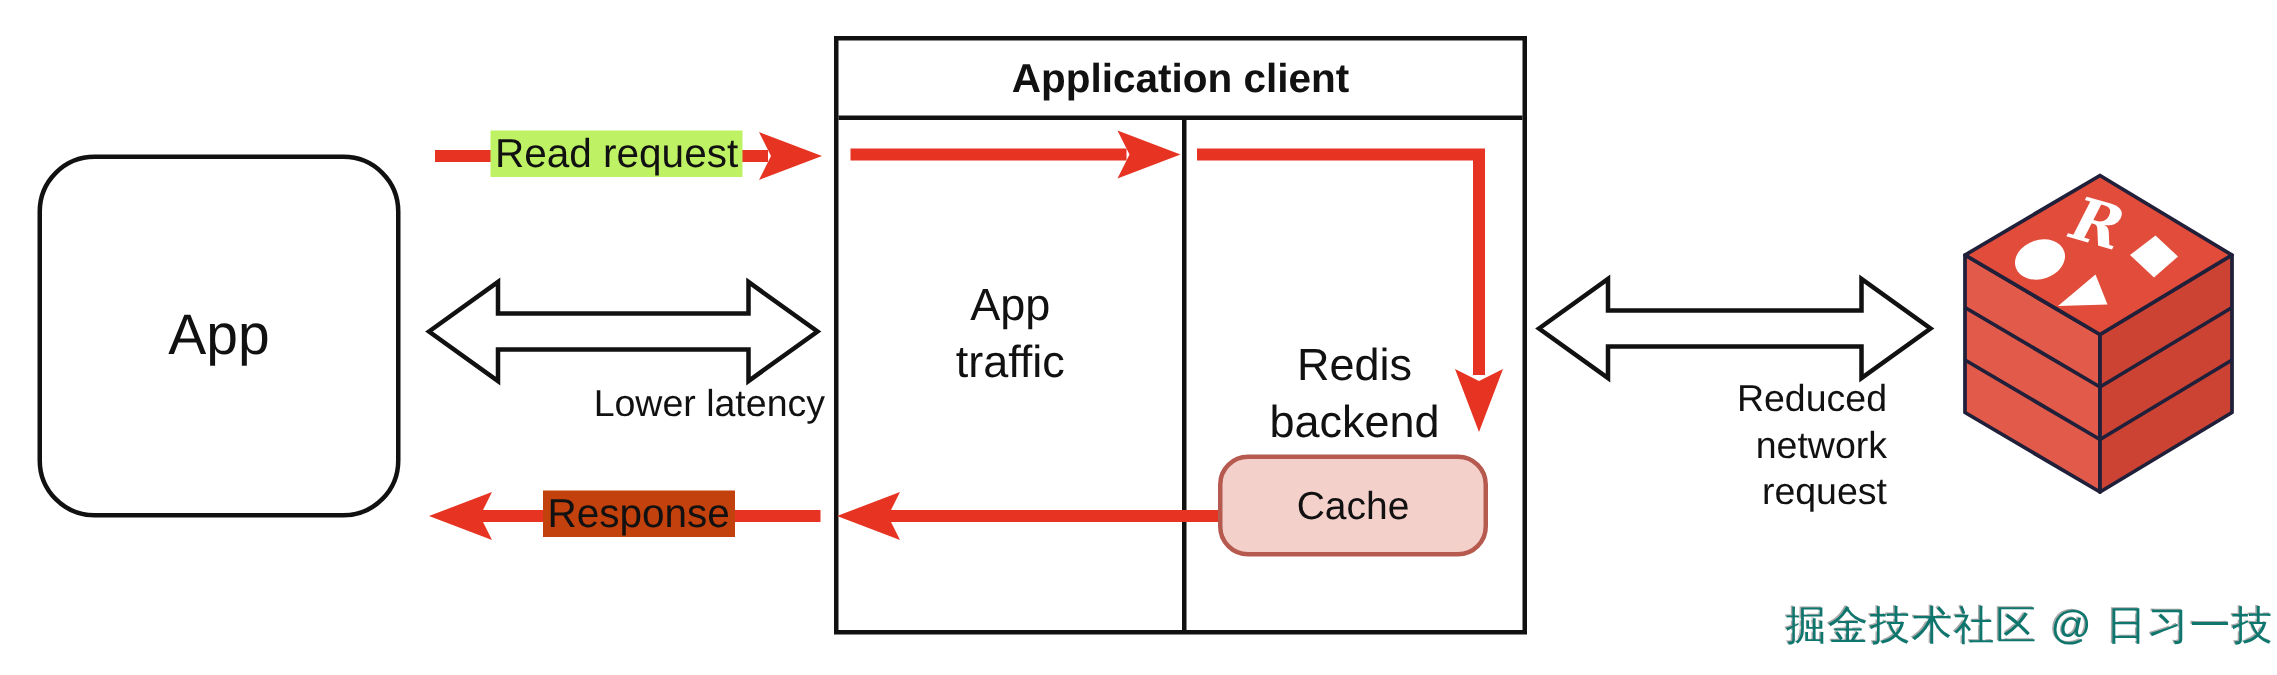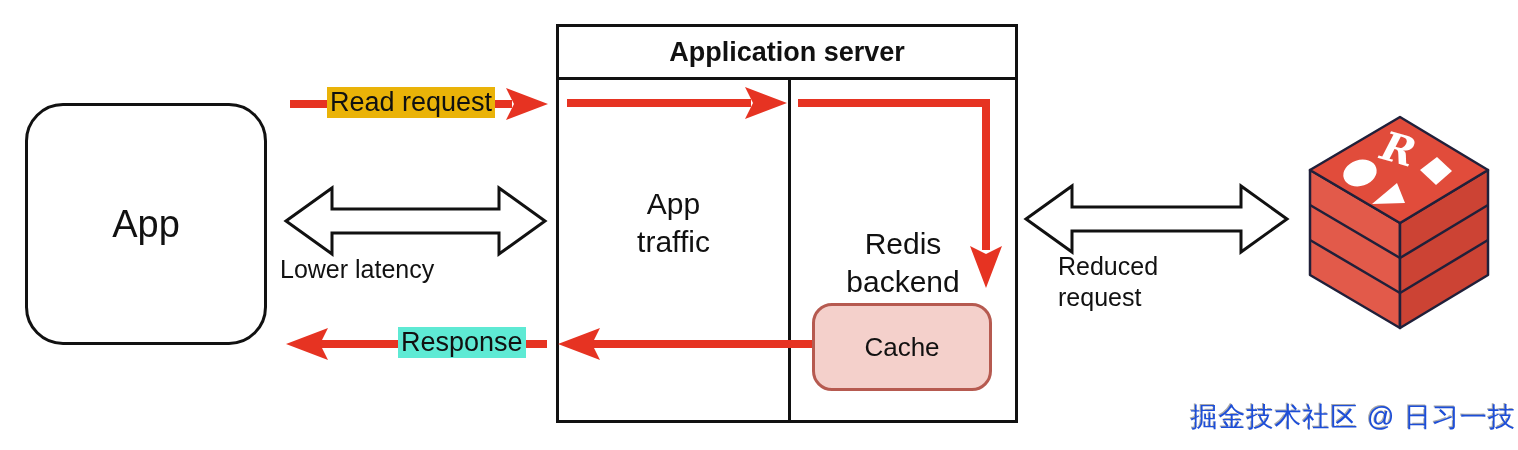--- a/index.html
+++ b/index.html
@@ -21,48 +21,48 @@
     height:50px;border-bottom:3px solid #111111;
     display:flex;align-items:center;justify-content:center;
     font-weight:bold;font-size:27px;
   }
   .server-body{position:absolute;top:53px;left:0;right:0;bottom:0;}
   .v-divider{position:absolute;left:229px;top:0;bottom:0;width:3px;background:#111111;}
   .col-label{position:absolute;top:105px;text-align:center;font-size:30px;line-height:38px;}
   .col-label.left{left:0;width:229px;}
   .col-label.right{left:232px;right:0;margin-top:40px;}
   .cache-box{
-    position:absolute;left:812px;top:303px;width:180px;height:88px;box-sizing:border-box;
+    position:absolute;left:812px;top:303px;width:180px;height:68px;box-sizing:border-box;
     border:3px solid #b65a50;background:#f4d0cb;border-radius:20px;
     display:flex;align-items:center;justify-content:center;font-size:26px;z-index:3;
   }
   .overlay{position:absolute;left:0;top:0;z-index:2;pointer-events:none;}
   .redis-svg{position:absolute;left:1295px;top:106px;z-index:1;}
   .lbl{position:absolute;z-index:4;white-space:nowrap;font-size:27px;}
-  .lbl-read{left:327px;top:87px;background:#eab308;padding:0 3px;}
-  .lbl-response{left:362px;top:327px;background:#5eead4;padding:0 3px;margin-left:36px;}
-  .lbl-lower{left:280px;top:255px;width:260px;text-align:left;font-size:25px;background:transparent;}
-  .lbl-reduced{left:1058px;top:251px;width:200px;text-align:left;font-size:25px;line-height:31px;background:transparent;}
+  .lbl-read{left:327px;top:87px;background:#bef264;padding:0 3px;}
+  .lbl-response{left:362px;top:327px;background:#c2410c;padding:0 3px;}
+  .lbl-lower{left:290px;top:255px;width:260px;text-align:right;font-size:25px;background:transparent;}
+  .lbl-reduced{left:1058px;top:251px;width:200px;text-align:right;font-size:25px;line-height:31px;background:transparent;}
   .watermark{
     position:absolute;right:2px;top:399px;z-index:5;
-    font-size:27px;letter-spacing:1px;color:#1d4ed8;
+    font-size:27px;letter-spacing:1px;color:#0f766e;
     text-shadow:2px 2px 1px #ffffff,-1px -1px 0 #a9a9a9;
   }
 </style>
 </head>
 <body>
 
 <div class="canvas">
 
   <div class="app-box">
     <span>App</span>
   </div>
 
   <div class="server-box">
-    <div class="server-header">Application server</div>
+    <div class="server-header">Application client</div>
     <div class="server-body">
       <div class="v-divider"></div>
       <div class="col-label left">
         <div>App</div>
         <div>traffic</div>
       </div>
       <div class="col-label right">
         <div>Redis</div>
         <div>backend</div>
       </div>
@@ -110,18 +110,19 @@
       <polygon points="558,344 600,328 592,344 600,360"></polygon>
       <polygon points="286,344 328,328 320,344 328,360"></polygon>
     </g>
   </svg>
 
   <div class="lbl lbl-read">Read request</div>
   <div class="lbl lbl-response">Response</div>
   <div class="lbl lbl-lower">Lower latency</div>
   <div class="lbl lbl-reduced">
     <div>Reduced</div>
+    <div>network</div>
     <div>request</div>
   </div>
 
   <div class="watermark">掘金技术社区 @ 日习一技</div>
 
 </div>
 
 </body></html>

